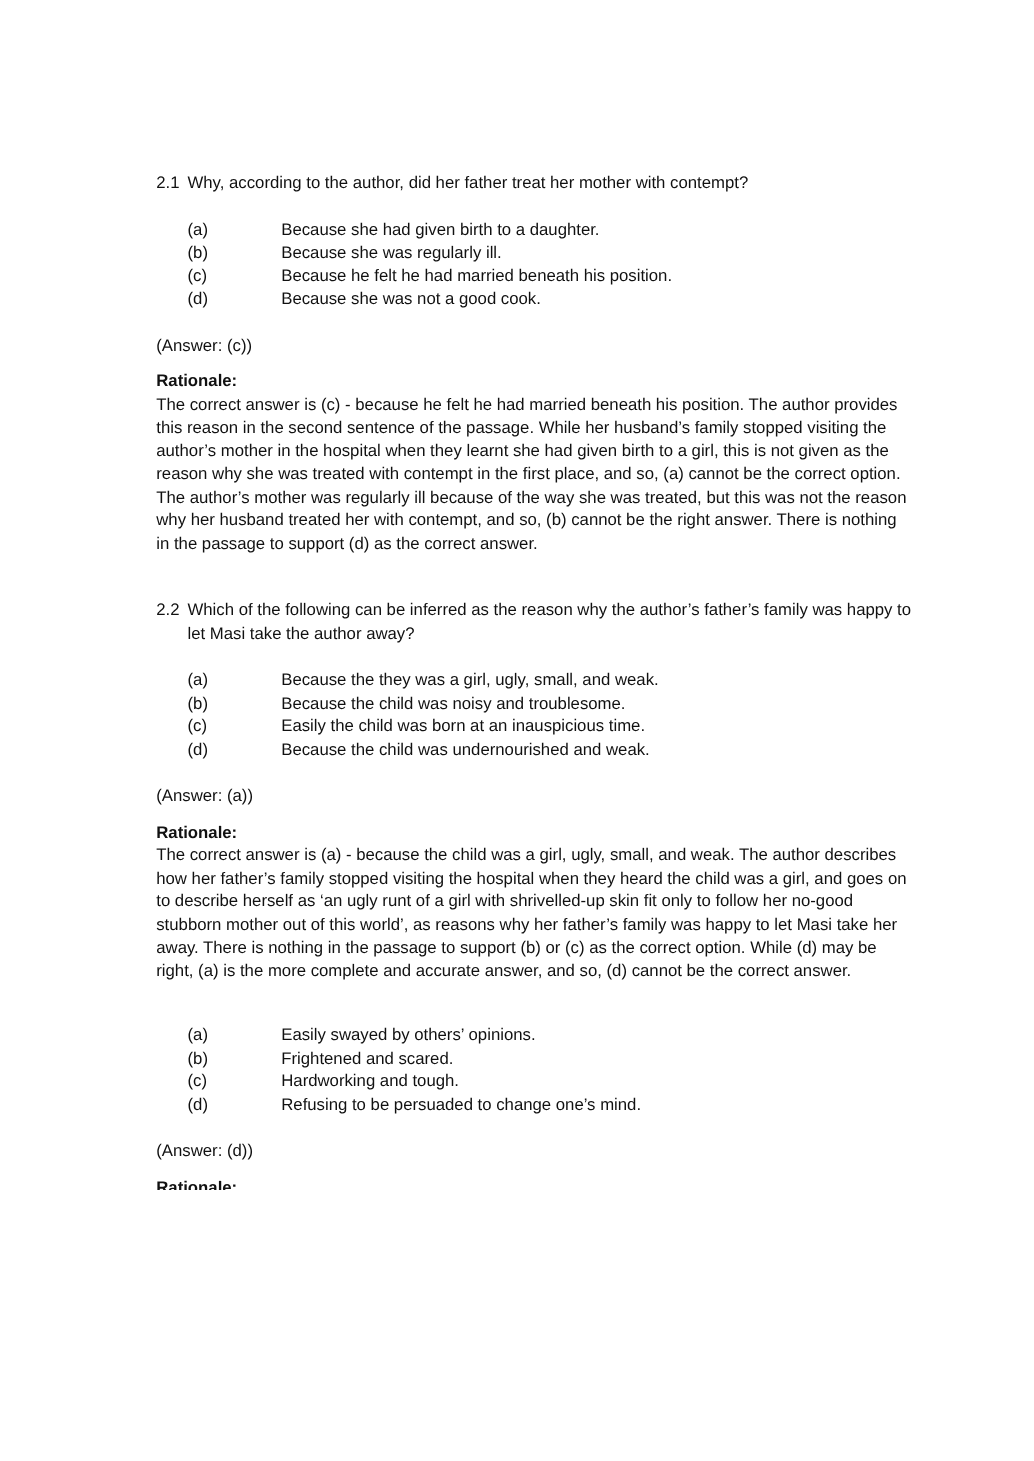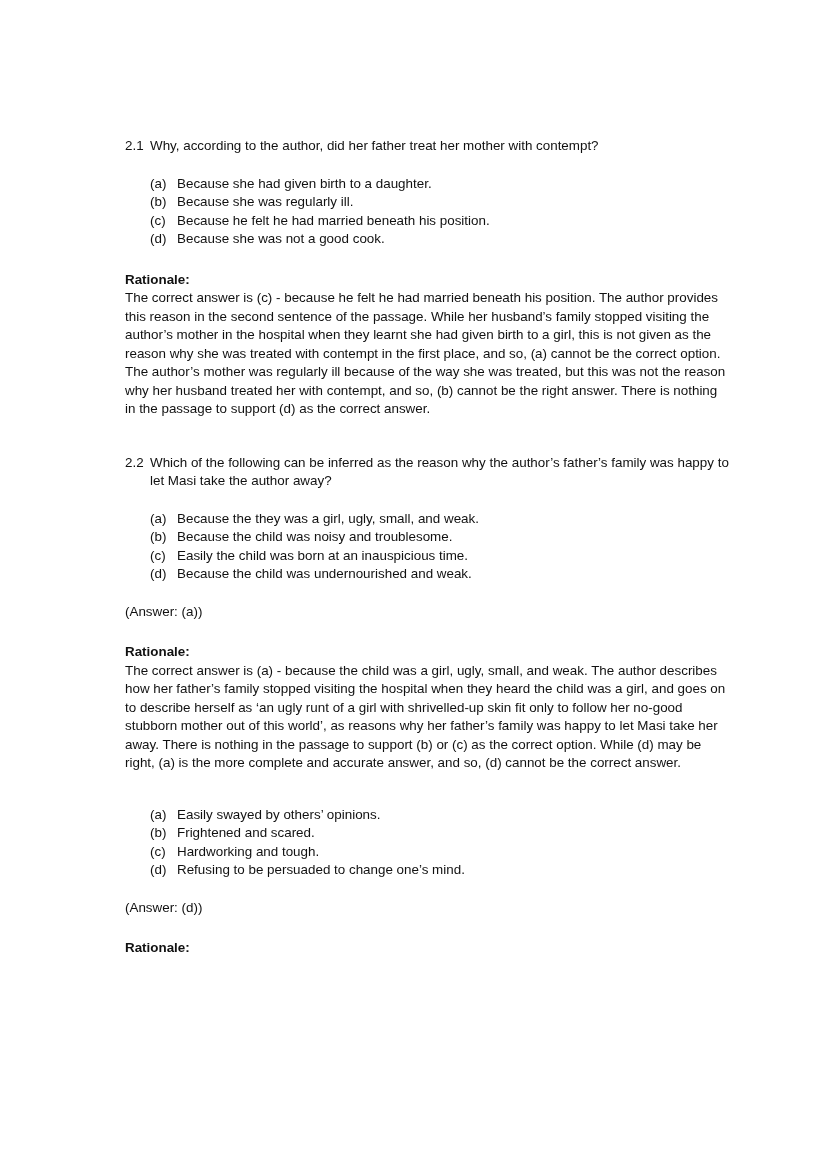--- a/index.html
+++ b/index.html
@@ -40,26 +40,27 @@
   }
   .option {
     display: flex;
     align-items: flex-start;
   }
   .opt-label {
     flex: 0 0 27px;
   }
   .opt-text {
     flex: 1 1 auto;
+    margin-left: 48px;
   }
   .answer {
     margin: 19px 0 0 0;
   }
   .rationale {
-    margin-top: 22px;
+    margin-top: 10px;
   }
   .rationale-label {
     display: block;
     font-weight: bold;
   }
   .rationale-text {
     display: block;
   }
   .question + .question { }
   #question-2 { margin-top: 35px; }
@@ -110,20 +111,21 @@
         </div>
         <div class="option">
           <span class="opt-label">(c)</span>
           <span class="opt-text">Because he felt he had married beneath his position.</span>
         </div>
         <div class="option">
           <span class="opt-label">(d)</span>
           <span class="opt-text">Because she was not a good cook.</span>
         </div>
       </div>
+      <p class="answer">(Answer: (c))</p>
       <div class="rationale">
         <span class="rationale-label">Rationale:</span>
         <span class="rationale-text">The correct answer is (c) - because he felt he had married beneath his position. The author provides this reason in the second sentence of the passage. While her husband’s family stopped visiting the author’s mother in the hospital when they learnt she had given birth to a girl, this is not given as the reason why she was treated with contempt in the first place, and so, (a) cannot be the correct option. The author’s mother was regularly ill because of the way she was treated, but this was not the reason why her husband treated her with contempt, and so, (b) cannot be the right answer. There is nothing in the passage to support (d) as the correct answer.</span>
       </div>
     </section>
 
     <section class="question" id="question-2">
       <div class="q-line">
         <span class="q-num">2.2</span>
         <span class="q-text">Which of the following can be inferred as the reason why the author’s father’s family was happy to let Masi take the author away?</span>

